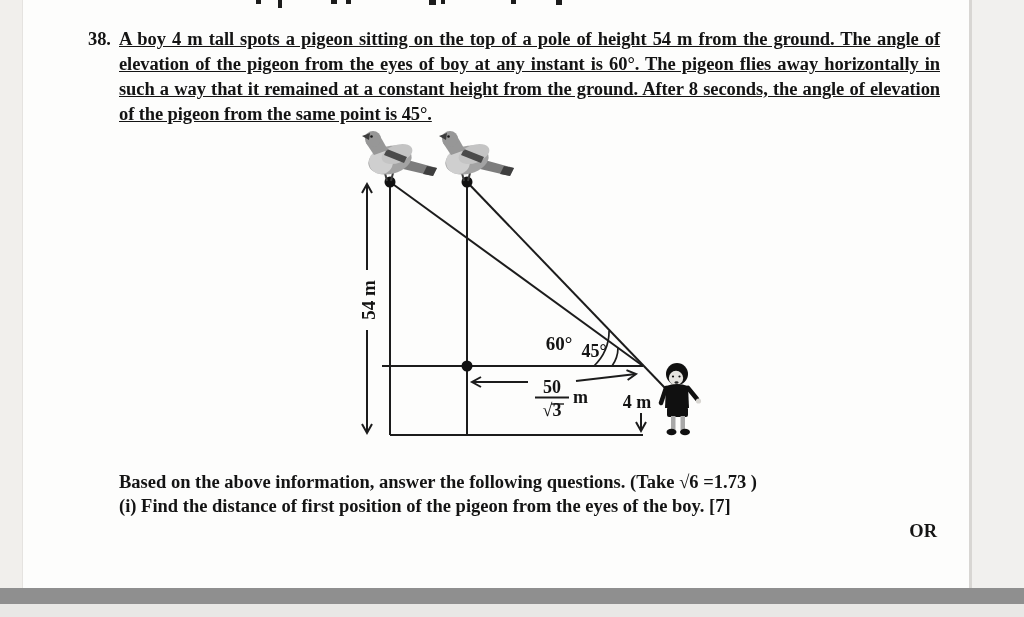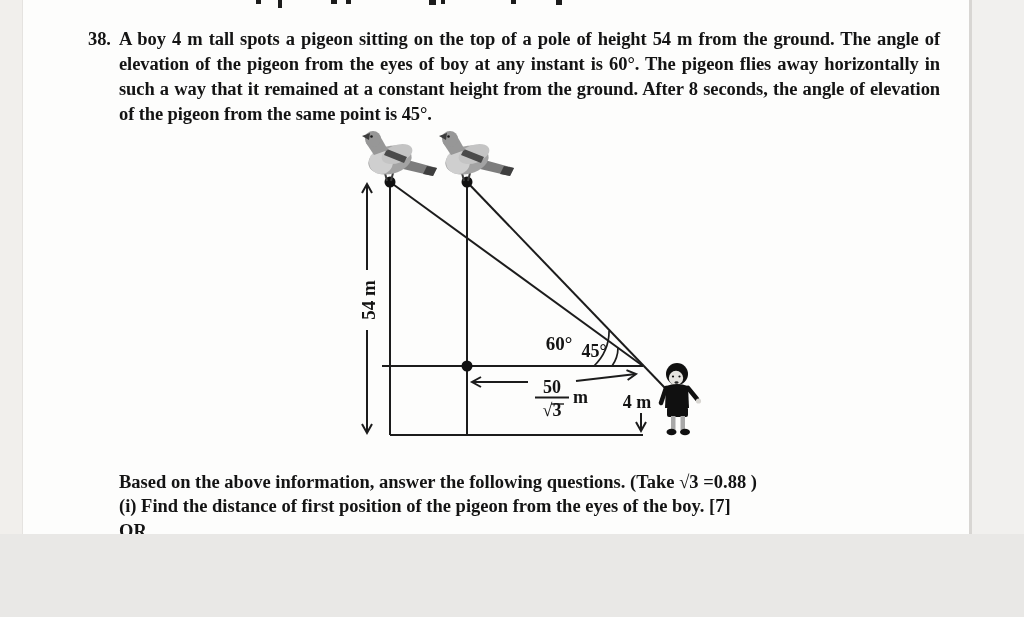--- a/index.html
+++ b/index.html
@@ -1,34 +1,34 @@
 <!DOCTYPE html>
 <html><head>
 <meta charset="utf-8">
 <style>
   html,body{margin:0;padding:0;background:#e9e8e6;}
-  .page{position:relative;width:1024px;height:534px;background:#fdfdfc;overflow:hidden;
+  .page{position:relative;width:1024px;height:604px;background:#fdfdfc;overflow:hidden;
         font-family:"Liberation Serif","DejaVu Serif",serif;color:#141414;}
   .margin-strip{position:absolute;top:0;height:617px;}
   .margin-left{left:0;width:22px;background:#f1efec;border-right:1px solid #e5e3e0;}
   .margin-right{left:969px;width:55px;background:#f1f0ee;border-left:3px solid #d8d6d3;}
   .crop-mark{position:absolute;background:#1c1c1c;}
   .question{position:absolute;left:88px;top:27px;width:852px;display:flex;
             font-size:18.5px;line-height:25px;font-weight:700;letter-spacing:-0.1px;}
   .qnum{width:31px;flex:none;}
-  .qtext{flex:1;text-align:justify;}
+  .qtext{flex:1;text-align:justify;text-decoration:underline;}
   .diagram{position:absolute;left:340px;top:124px;width:372px;height:322px;}
   .diagram svg{display:block;}
   .dln{stroke:#1c1c1c;stroke-width:2;fill:none;}
   .thin{stroke:#1c1c1c;stroke-width:1.7;fill:none;}
   .dt{font:700 19px "Liberation Serif","DejaVu Serif",serif;fill:#141414;}
   .dts{font:700 18px "Liberation Serif","DejaVu Serif",serif;fill:#141414;}
   .followup{position:absolute;left:119px;top:470px;width:818px;
             font-size:18.5px;line-height:24.3px;font-weight:700;}
-  .or-line{text-align:left;font-family:Liberation Serif, serif;}
+  .or-line{text-align:right;font-family:Liberation Serif, serif;}
   .followup sup{font-size:12px;line-height:0;}
   .band{position:absolute;left:0;top:588px;width:1024px;height:20px;background:#8f8f8f;}
   .dotted{position:absolute;left:90px;top:611px;width:850px;height:5px;
           background:repeating-linear-gradient(90deg,#161616 0 4px,transparent 4px 8px);}
 </style>
 </head>
 <body>
 
 <div class="page">
 
@@ -131,21 +131,21 @@
         <rect x="327" y="283" width="21" height="10" rx="2" fill="#101010"></rect>
         <rect x="331" y="292" width="4.5" height="14" fill="#a8a8a8"></rect>
         <rect x="340.5" y="292" width="4.5" height="14" fill="#a8a8a8"></rect>
         <ellipse cx="331.5" cy="308" rx="5" ry="3.2" fill="#101010"></ellipse>
         <ellipse cx="345" cy="308" rx="5" ry="3.2" fill="#101010"></ellipse>
       </g>
     </svg>
   </div>
 
   <div class="followup">
-    <div>Based on the above information, answer the following questions. (Take √3 =0.88 )</div>
+    <div>Based on the above information, answer the following questions. (Take √6 =1.73 )</div>
     <div>(i) Find the distance of first position of the pigeon from the eyes of the boy. [7]</div>
     <div class="or-line">OR</div>
   </div>
 
   <div class="band"></div>
   <div class="dotted"></div>
 
 </div>
 
 </body></html>

